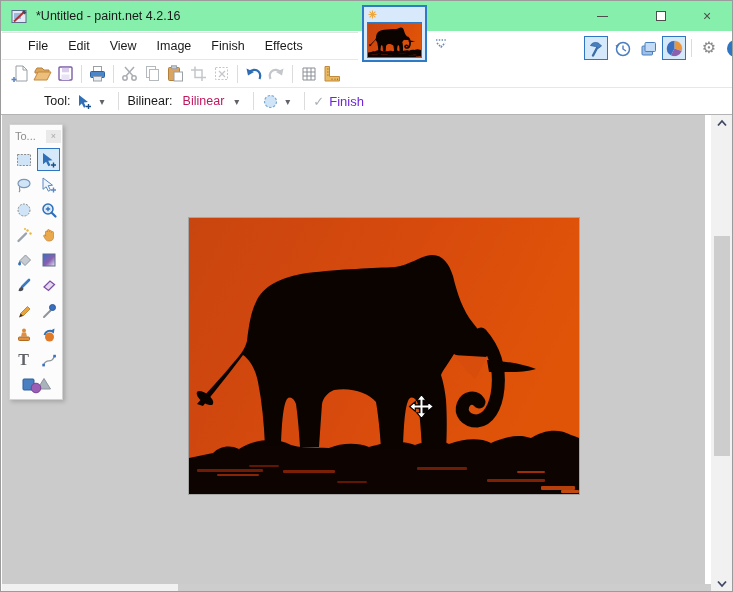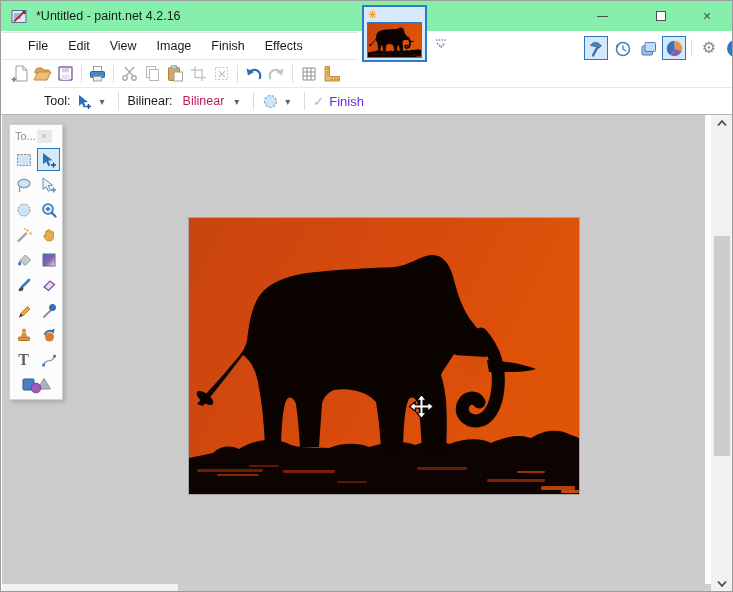--- a/index.html
+++ b/index.html
@@ -52,21 +52,21 @@
   
   .vscroll{position:absolute;left:710px;top:114px;width:22px;height:477px;background:#f1f1f1;}
   .vs-btn{position:absolute;left:0;width:22px;height:16px;display:flex;align-items:center;justify-content:center;}
   .vs-up{top:0;} .vs-down{bottom:0;}
   .vs-thumb{position:absolute;left:3px;top:121px;width:16px;height:220px;background:#cdcdcd;}
   .hscroll{position:absolute;left:1px;top:583px;width:709px;height:8px;background:#f1f1f1;}
   .hs-thumb{position:absolute;left:176px;top:0;width:533px;height:8px;background:#cdcdcd;}
   
   .palette{position:absolute;left:8px;top:123px;width:54px;background:#fcfcfc;border:1px solid #d2d2d2;
            box-shadow:2px 2px 4px rgba(0,0,0,0.18);z-index:4;}
-  .palette-title{height:20px;display:flex;align-items:center;justify-content:space-between;padding:2px 10px 0 5px;}
+  .palette-title{height:20px;display:flex;align-items:center;justify-content:space-between;padding:2px 1px 0 5px;}
   .palette-title-text{font-size:11px;color:#8d8d8d;}
   .palette-close{width:15px;height:13px;background:#e9e9e9;color:#a8a8a8;font-size:9px;display:flex;align-items:center;justify-content:center;line-height:1;}
   .tool-grid{display:grid;grid-template-columns:23px 23px;gap:2px;padding:3px;justify-content:center;}
   .tool-btn{width:23px;height:23px;display:flex;align-items:center;justify-content:center;border:1px solid transparent;}
   .tool-btn.selected{border:1px solid #2f76c2;background:#d6e9fa;}
   .tool-btn.wide{grid-column:1 / span 2;width:48px;}
   
   .move-cursor{position:absolute;left:407px;top:392px;width:27px;height:27px;z-index:6;pointer-events:none;}
   svg{overflow:visible;}
 </style>

